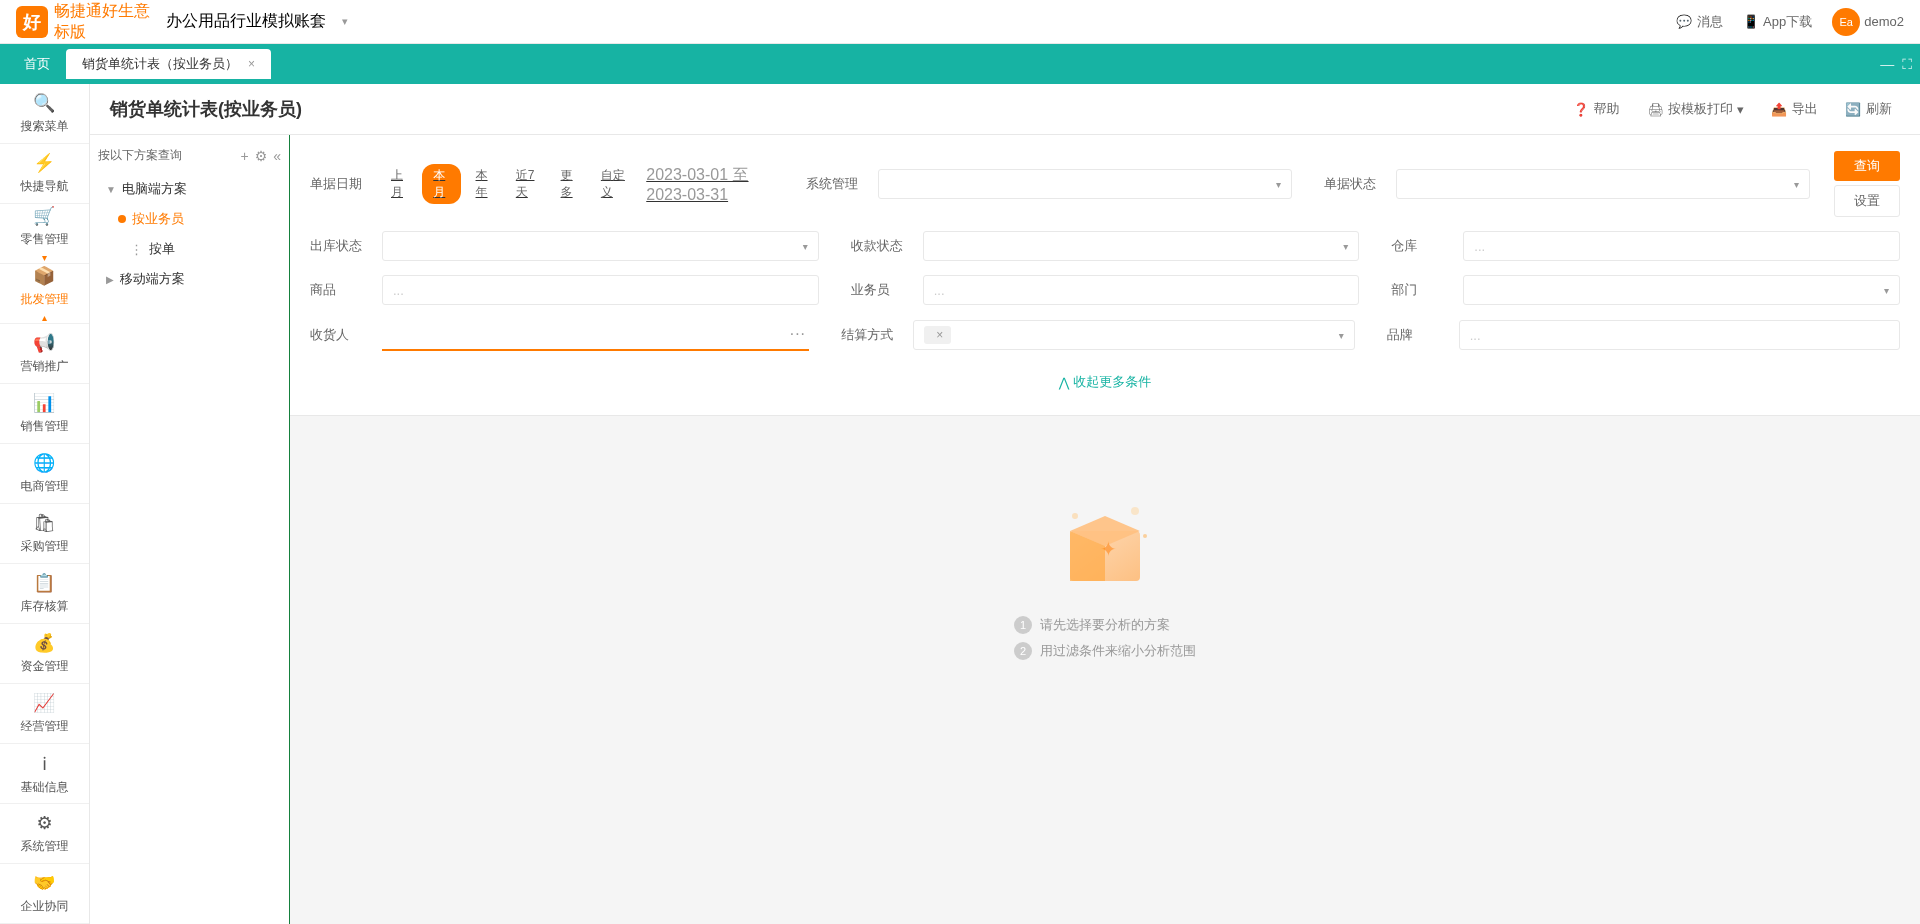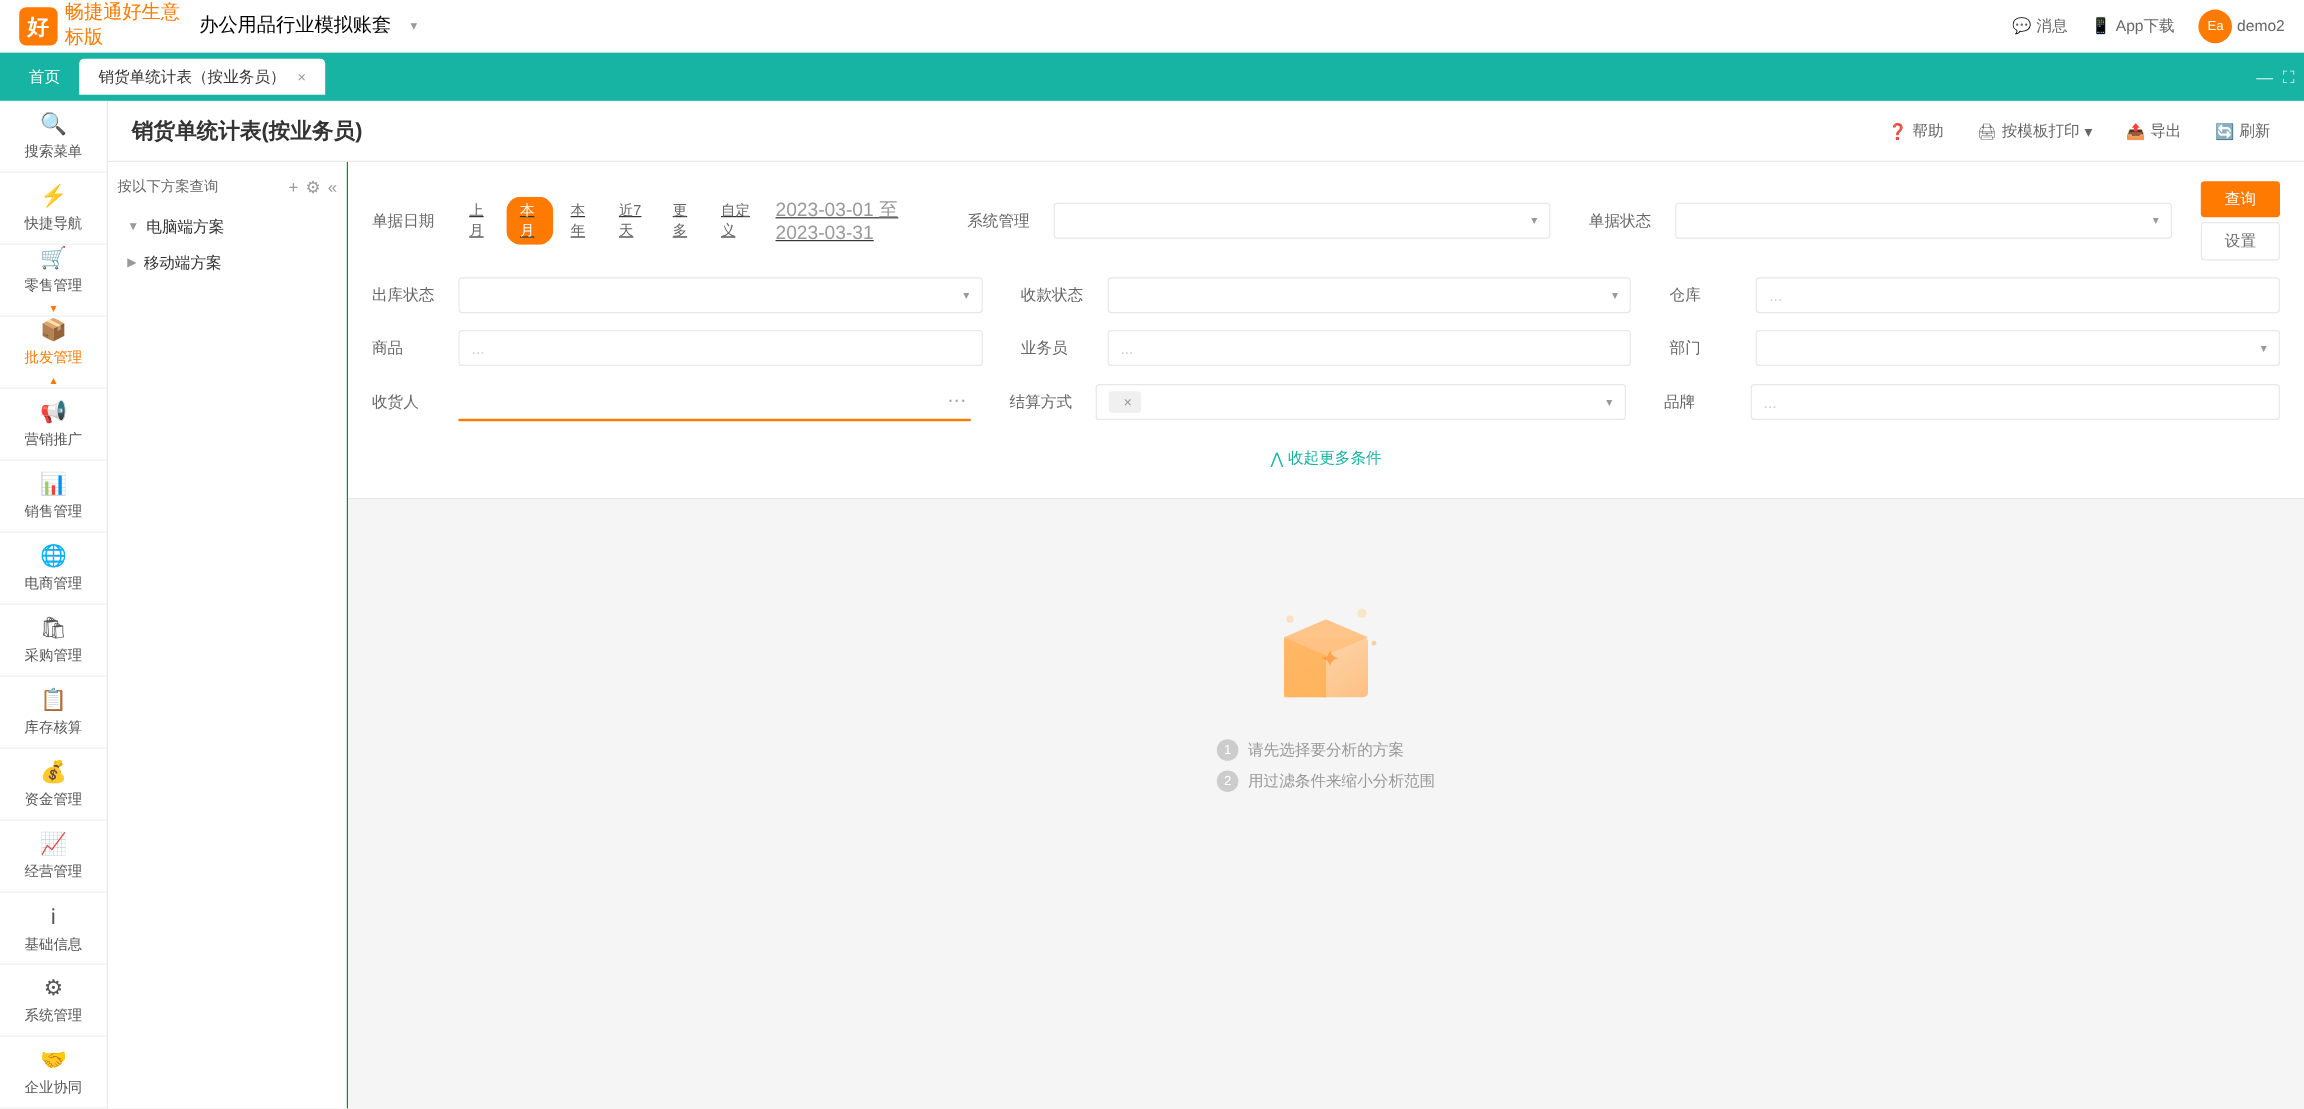--- a/index.html
+++ b/index.html
@@ -273,20 +273,30 @@
               <span class="panel-action-icon">+</span>
               <span class="panel-action-icon">⚙</span>
               <span class="panel-action-icon">«</span>
             </div>
           </div>
 
           <div>
             <div class="tree-item">
               <span class="tree-arrow">▼</span>
               <span>电脑端方案</span>
+            </div>
+            <div class="tree-group">
+              <div class="tree-item selected">
+                <span class="tree-dot"></span>
+                <span>按业务员</span>
+              </div>
+              <div class="tree-item" style="margin-left:12px;">
+                <span style="font-size:13px;color:#999;">⋮</span>
+                <span>按单</span>
+              </div>
             </div>
             <div class="tree-item">
               <span class="tree-arrow">▶</span>
               <span>移动端方案</span>
             </div>
           </div>
         </div>
 
         <div class="right-panel">
 

